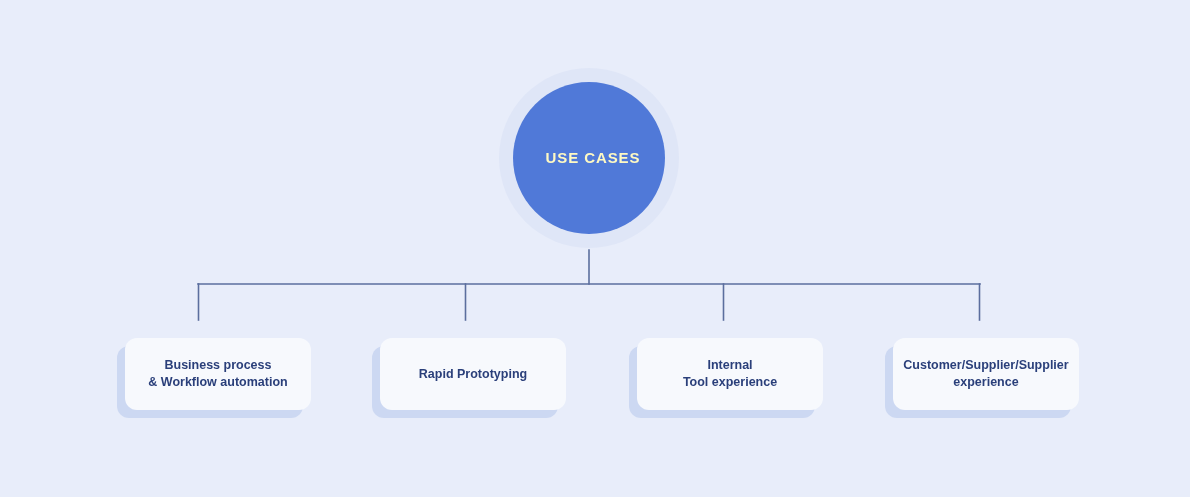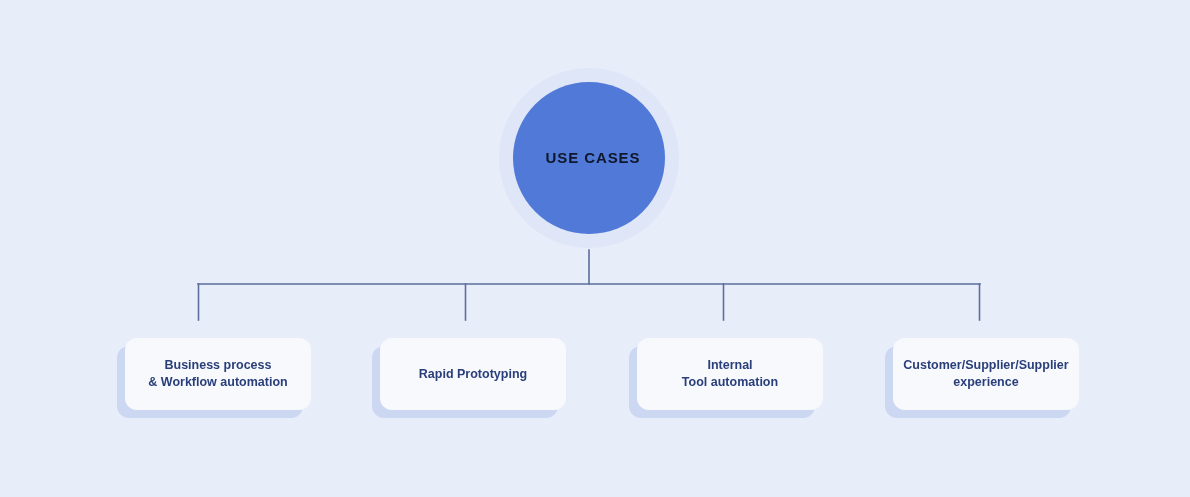--- a/index.html
+++ b/index.html
@@ -39,21 +39,21 @@
     top: 82px;
     width: 152px;
     height: 152px;
     border-radius: 50%;
     background: #5079d8;
     display: flex;
     align-items: center;
     justify-content: center;
   }
   .hub-label {
-    color: #0f172a;
+    color: #fef9c3;
     font-size: 15px;
     font-weight: bold;
     letter-spacing: 0.9px;
     text-align: center;
     line-height: 1.2;
     padding-left: 8px;
   }
 
   
   .connectors {
@@ -139,21 +139,21 @@
     <div class="leaf-backdrop"></div>
     <div class="leaf-card">
       <span class="leaf-label">Rapid Prototyping</span>
     </div>
   </div>
 
   <div class="leaf leaf-3">
     <div class="leaf-backdrop"></div>
     <div class="leaf-card">
       <span class="leaf-label">Internal
-Tool automation</span>
+Tool experience</span>
     </div>
   </div>
 
   <div class="leaf leaf-4">
     <div class="leaf-backdrop"></div>
     <div class="leaf-card">
       <span class="leaf-label">Customer/Supplier/Supplier
 experience</span>
     </div>
   </div>

